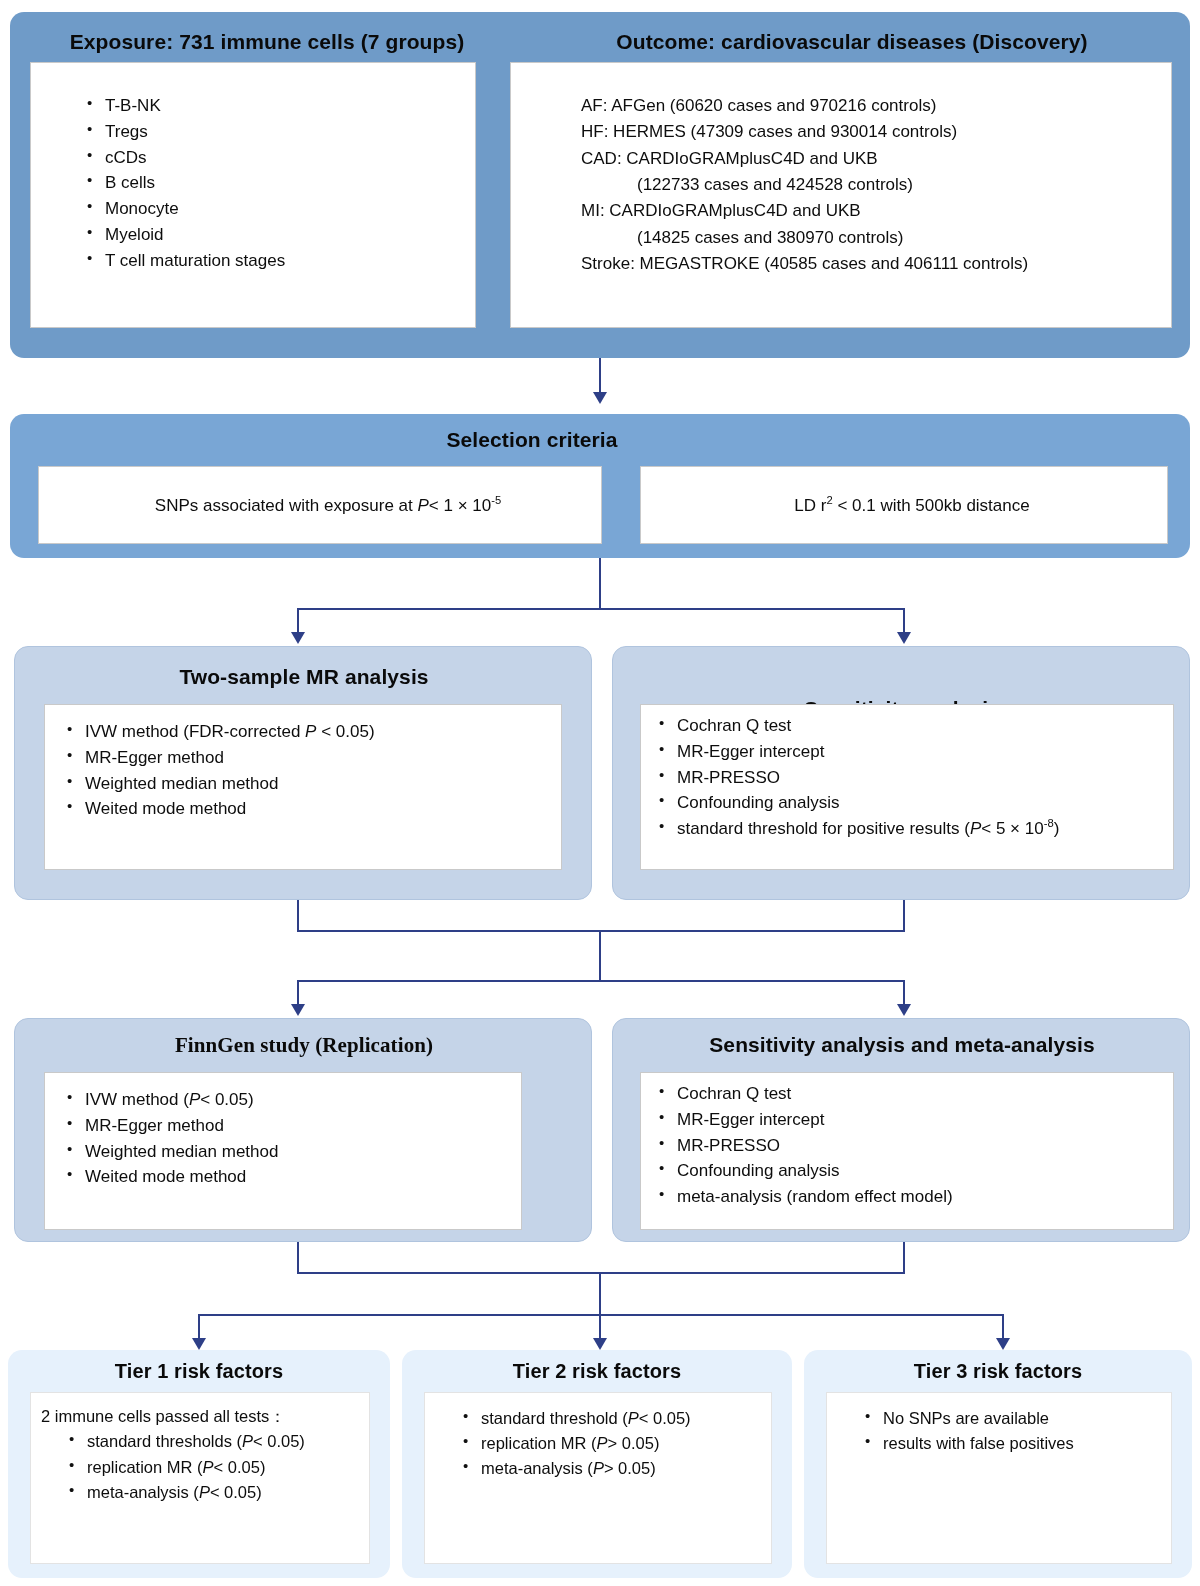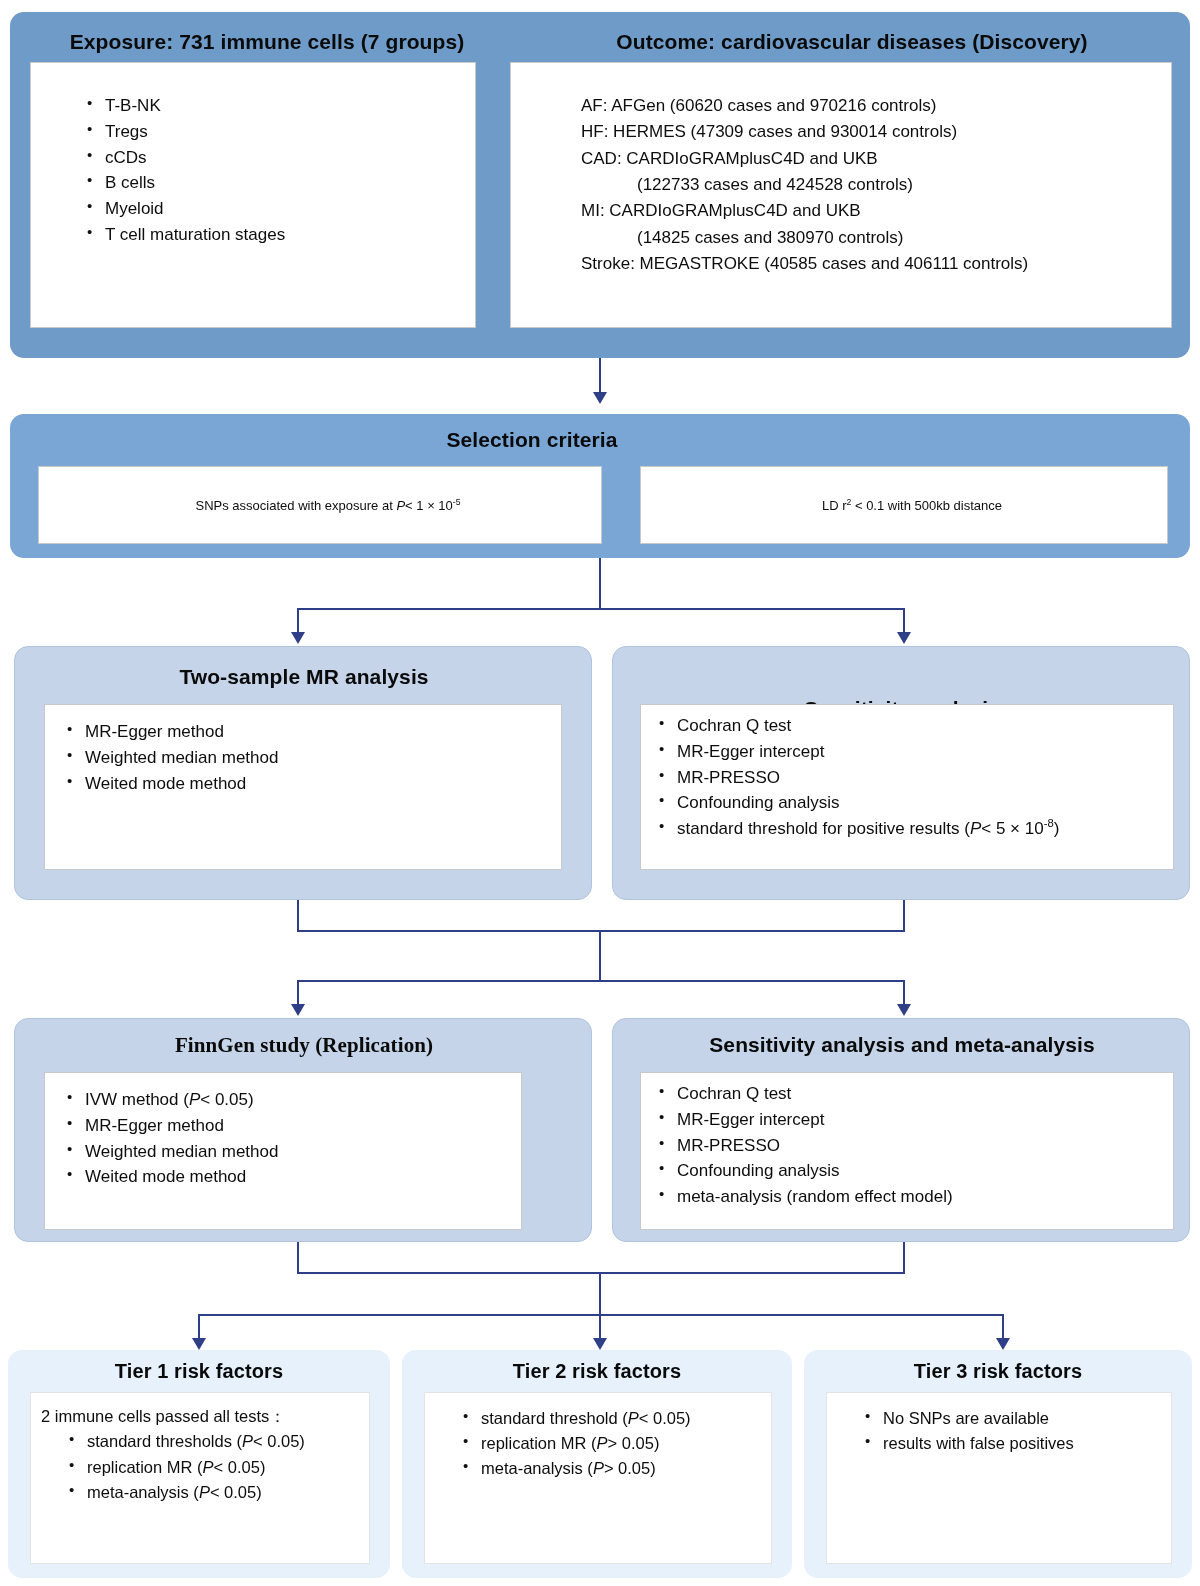--- a/index.html
+++ b/index.html
@@ -85,21 +85,21 @@
 
   
   #c1-v { left: 599px; top: 358px; height: 38px; }
   #c1-a { left: 593px; top: 392px; }
 
   
   #sel-shell { left: 10px; top: 414px; width: 1180px; height: 144px; }
   #sel-title { position:absolute; left:0; top: 14px; width: 1044px; font-size: 21px; }
   #sel-panel-a { left: 38px;  top: 466px; width: 564px; height: 78px; }
   #sel-panel-b { left: 640px; top: 466px; width: 528px; height: 78px; }
-  .sel-text { text-align:center; font-size: 13px; line-height: 78px; margin-left: 16px; }
+  .sel-text { text-align:center; font-size: 17px; line-height: 78px; margin-left: 16px; }
 
   
   #c2-v1 { left: 599px; top: 558px; height: 52px; }
   #c2-h  { left: 297px; top: 608px; width: 608px; }
   #c2-vL { left: 297px; top: 608px; height: 30px; }
   #c2-vR { left: 903px; top: 608px; height: 30px; }
   #c2-aL { left: 291px; top: 632px; }
   #c2-aR { left: 897px; top: 632px; }
 
   
@@ -168,20 +168,21 @@
     <div class="shell-title" id="top-title-left">Exposure: 731 immune cells (7 groups)</div>
     <div class="shell-title" id="top-title-right">Outcome: cardiovascular diseases (Discovery)</div>
   </div>
 
   <div class="panel" id="exposure-panel">
     <ul class="blist" id="exposure-list">
         <li>T-B-NK</li>
         <li>Tregs</li>
         <li>cCDs</li>
         <li>B cells</li>
+        <li>Monocyte</li>
         <li>Myeloid</li>
         <li>T cell maturation stages</li>
       </ul>
   </div>
 
   <div class="panel" id="outcome-panel">
     <div id="outcome-text">
         <div class="plain-line">AF: AFGen (60620 cases and 970216 controls)</div>
         <div class="plain-line">HF: HERMES (47309 cases and 930014 controls)</div>
         <div class="plain-line">CAD:  CARDIoGRAMplusC4D and UKB</div>
@@ -210,20 +211,21 @@
   <div class="vline" id="c2-vL"></div>
   <div class="vline" id="c2-vR"></div>
   <div class="arrow" id="c2-aL"></div>
   <div class="arrow" id="c2-aR"></div>
 
   <div class="shell shell-light" id="mr-shell">
     <div class="shell-title" id="mr-title">Two-sample MR analysis</div>
   </div>
   <div class="panel" id="mr-panel">
     <ul class="blist" id="mr-list">
+        <li>IVW method (FDR-corrected <i class="ital">P</i> &lt; 0.05)</li>
         <li>MR-Egger method</li>
         <li>Weighted median method</li>
         <li>Weited mode method</li>
       </ul>
   </div>
 
   <div class="shell shell-light" id="sen-shell">
     <div class="shell-title" id="sen-title">Sensitivity analysis</div>
   </div>
   <div class="panel" id="sen-panel">

